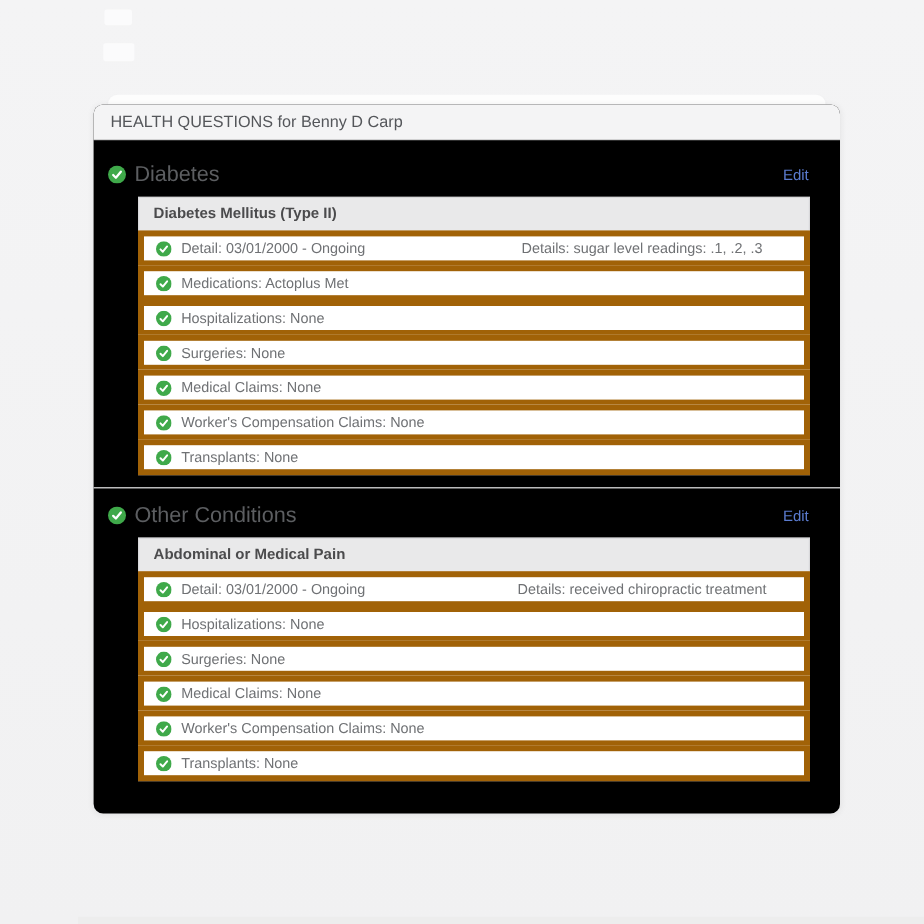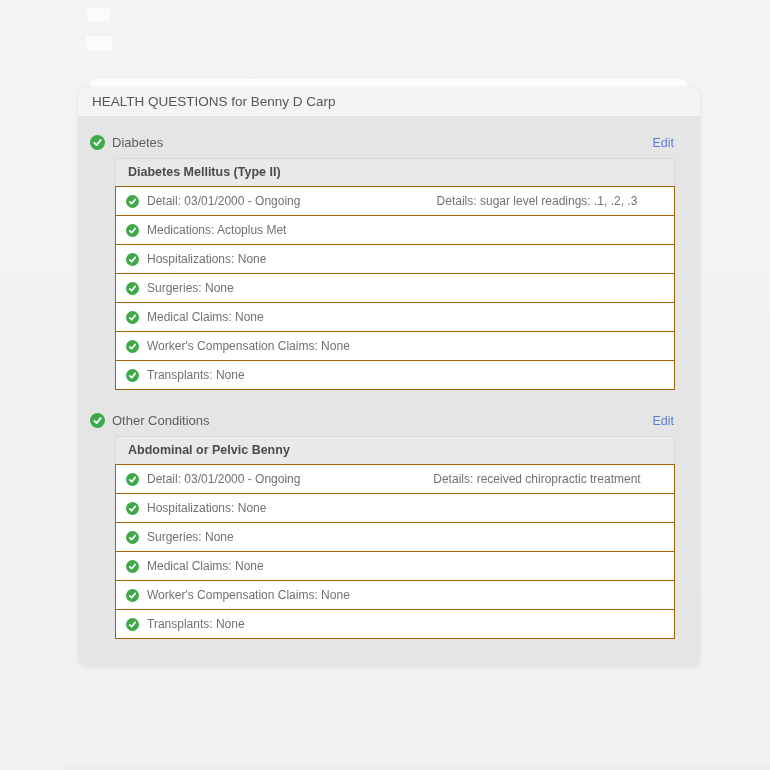--- a/index.html
+++ b/index.html
@@ -24,21 +24,21 @@
 
   
   .back-card {
     position: absolute; left: 90px; top: 79px; width: 598px; height: 40px;
     background: #fdfdfd; border-radius: 8px;
     box-shadow: 0 1px 3px rgba(0,0,0,0.04);
   }
 
   .card {
     position: absolute; left: 78px; top: 87px; width: 622px;
-    background: #e5e5e5; border-radius: 8px;
+    background: #000000; border-radius: 8px;
     box-shadow: 0 1px 5px rgba(0,0,0,0.07);
     padding-bottom: 17px;
   }
   .card-header {
     height: 30px; line-height: 29px;
     background: #f4f4f5;
     border-bottom: 1px solid #e3e3e5;
     border-radius: 8px 8px 0 0;
     padding-left: 14px;
     font-size: 13.5px; color: #54565a;
@@ -49,38 +49,38 @@
   .section-header {
     display: flex; align-items: center;
     padding: 18px 26px 8px 12px;
   }
   .section + .section .section-header { padding-top: 12px; justify-content: center; }
 
   .check-badge { display: inline-flex; color: #3fa94a; flex: 0 0 auto; }
   .check-badge svg { width: 15px; height: 15px; display: block; }
   .check-badge.small svg { width: 13px; height: 13px; }
 
-  .section-label { margin-left: 7px; font-size: 13px; color: #5c5e61; }
+  .section-label { margin-left: 7px; font-size: 18px; color: #5c5e61; }
   .edit-link {
     margin-left: auto; font-size: 12.5px; color: #5b7cd0;
     text-decoration: none; cursor: pointer;
   }
 
   .htable { margin: 0 25px 10px 37px; }
   .htable-head {
     height: 29px; line-height: 27px;
     background: #e9e9ea;
     border: 1px solid #d8d8da;
     padding-left: 12px;
     font-size: 12.5px; font-weight: 700; color: #4b4b4d;
     white-space: nowrap;
   }
   .hrow {
     height: 30px;
-    border: 1px solid #a16207;
+    border: 5px solid #a16207;
     margin-top: -1px;
     display: flex; align-items: center;
     background: #fff;
     padding-left: 10px;
   }
   .cell { display: flex; align-items: center; overflow: hidden; }
   .cell-l { flex: 0 0 50%; }
   .cell-r { flex: 1 1 auto; justify-content: center; }
   .row-label, .row-detail {
     margin-left: 8px; font-size: 12px; color: #6f7174; white-space: nowrap;
@@ -227,21 +227,21 @@
       <span class="check-badge">
         <svg viewBox="0 0 16 16" aria-hidden="true">
           <circle cx="8" cy="8" r="8" fill="currentColor"></circle>
           <path d="M4.6 8.4 L7 10.8 L11.4 5.4" stroke="#ffffff" stroke-width="2" fill="none" stroke-linecap="round" stroke-linejoin="round"></path>
         </svg>
       </span>
       <span class="section-label">Other Conditions</span>
       <a class="edit-link">Edit</a>
     </div>
     <div class="htable">
-      <div class="htable-head">Abdominal or Pelvic Benny</div>
+      <div class="htable-head">Abdominal or Medical Pain</div>
       <div class="htable-rows">
   <div class="hrow">
     <div class="cell cell-l">
       <span class="check-badge small">
         <svg viewBox="0 0 16 16" aria-hidden="true">
           <circle cx="8" cy="8" r="8" fill="currentColor"></circle>
           <path d="M4.6 8.4 L7 10.8 L11.4 5.4" stroke="#ffffff" stroke-width="2" fill="none" stroke-linecap="round" stroke-linejoin="round"></path>
         </svg>
       </span>
       <span class="row-label">Detail: 03/01/2000 - Ongoing</span>

